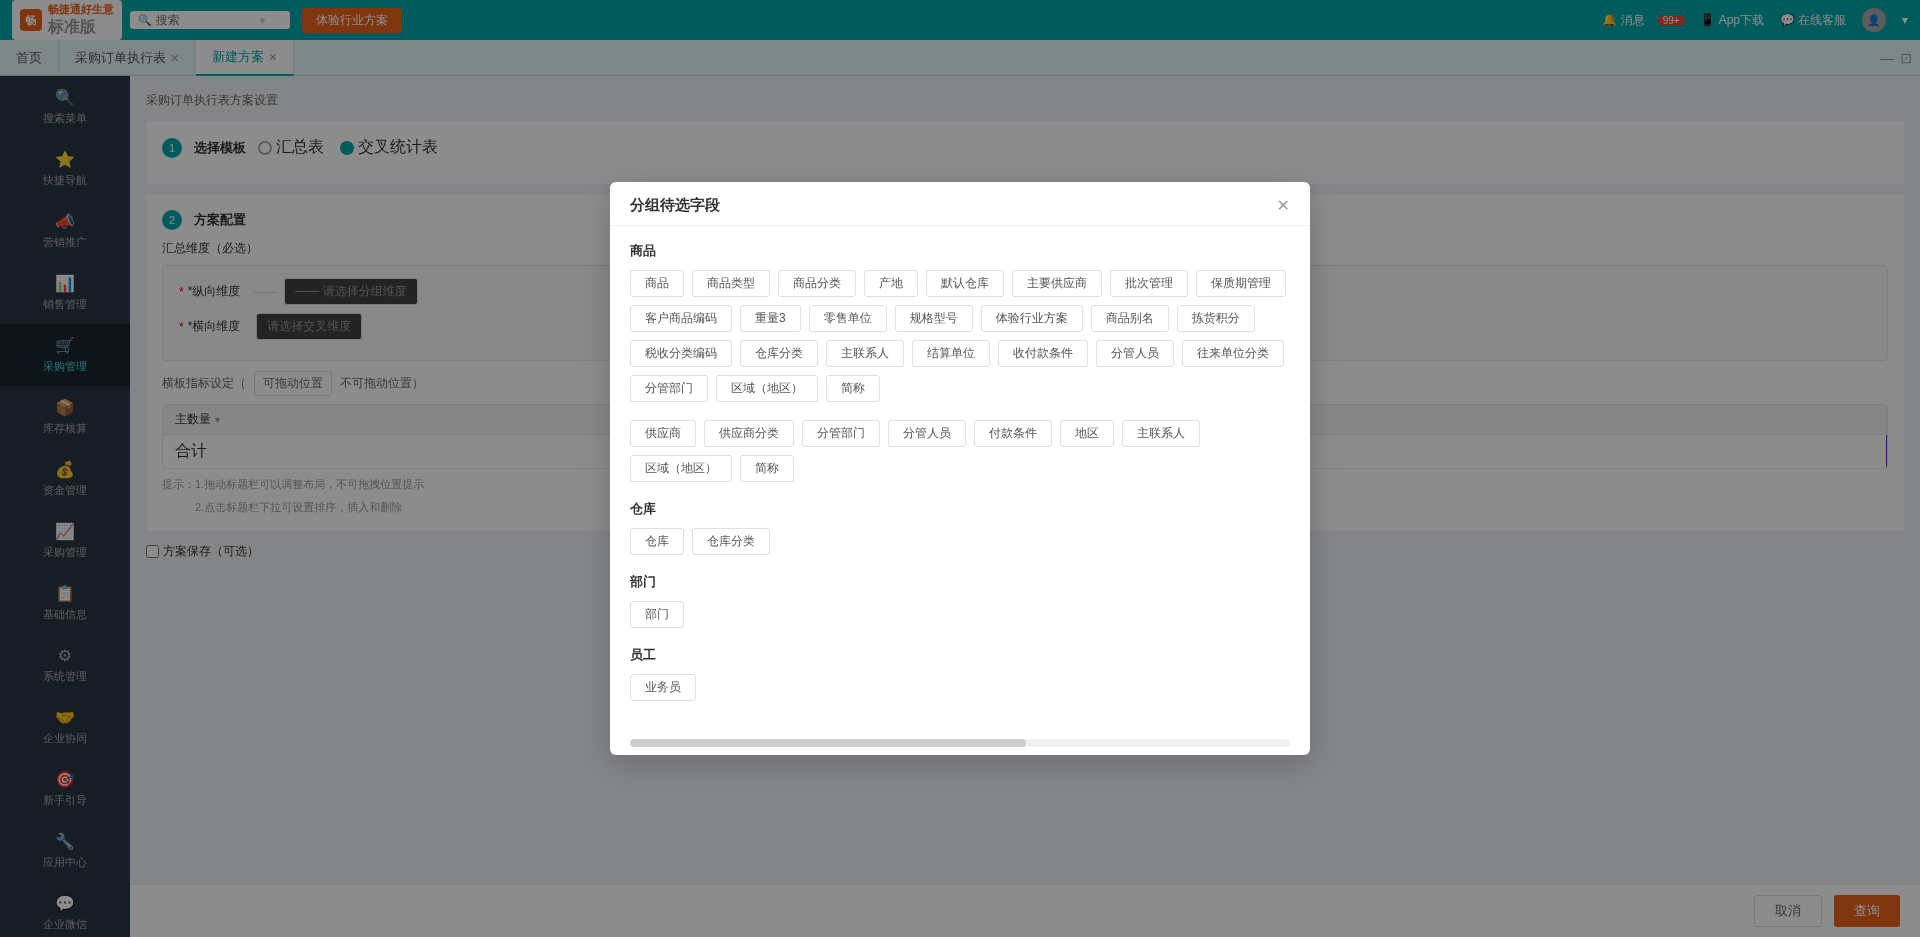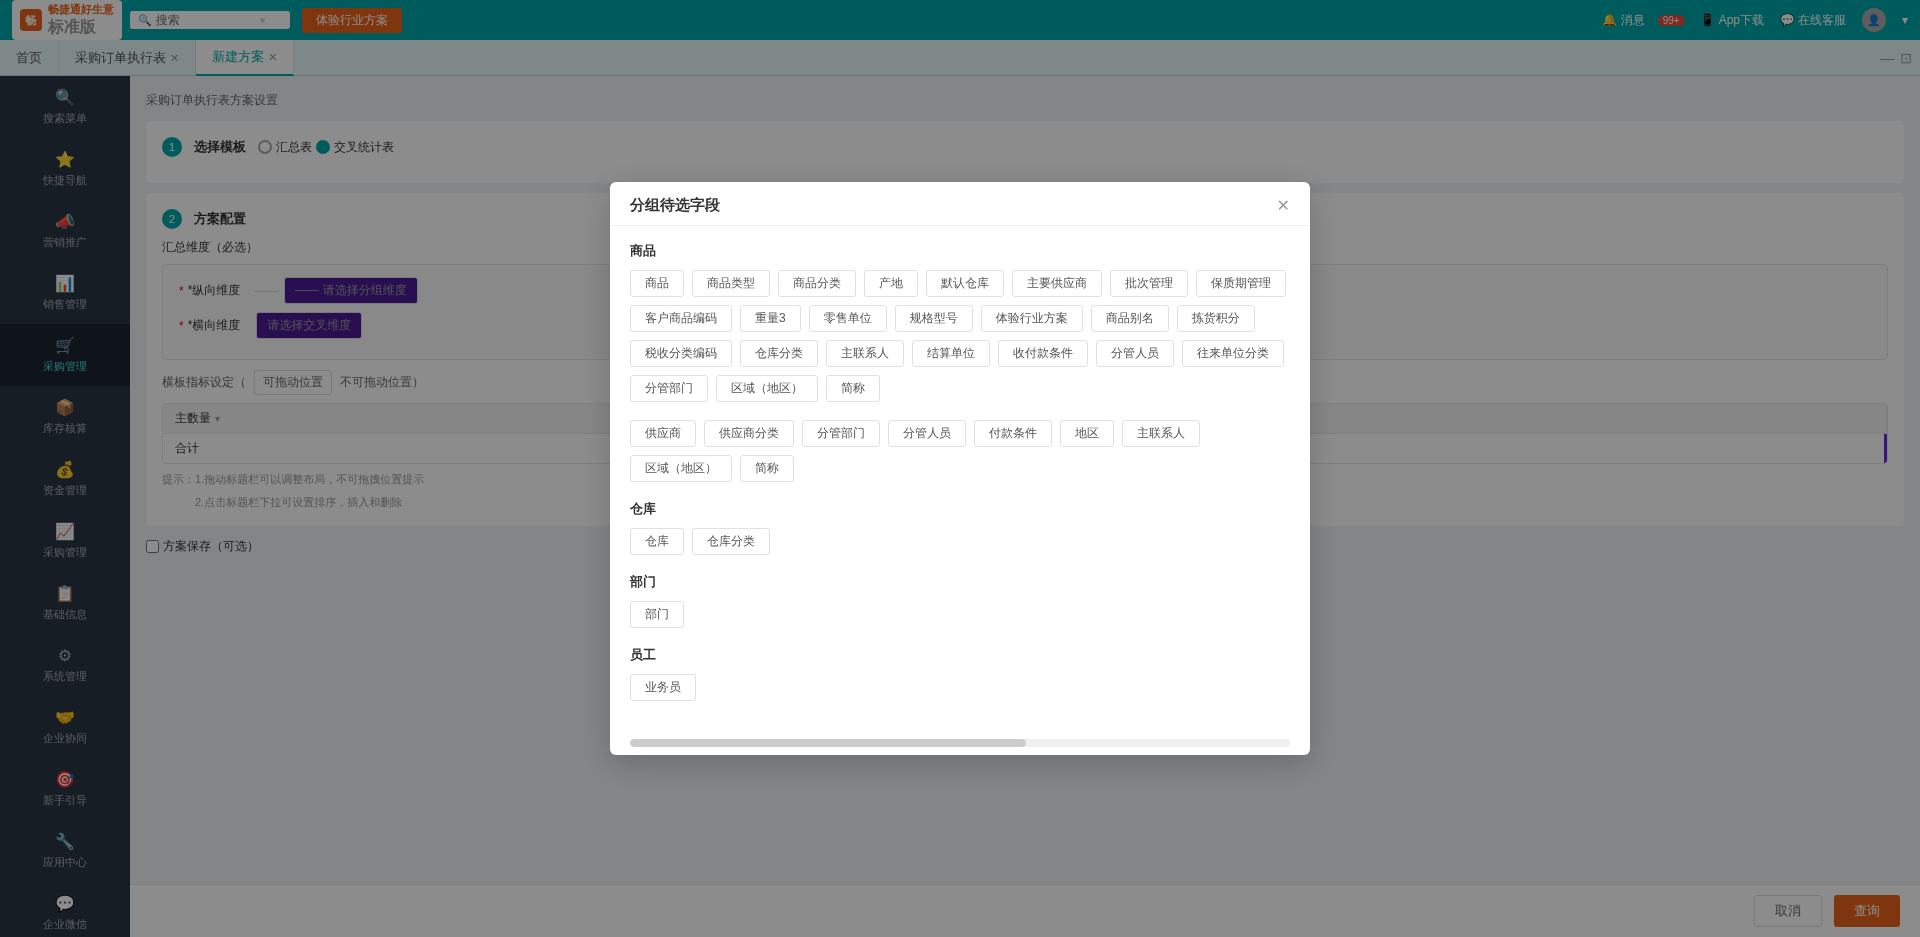--- a/index.html
+++ b/index.html
@@ -61,41 +61,41 @@
     .content-area {
       flex: 1; overflow: auto; padding: 16px; background: #f0f2f5; position: relative;
     }
     .breadcrumb { font-size: 12px; color: #666; margin-bottom: 12px; }
 
     
     .form-box { background: white; border-radius: 4px; padding: 16px; margin-bottom: 10px; }
     .form-row { display: flex; align-items: center; margin-bottom: 10px; gap: 12px; }
     .step-badge { background: #00a8a8; color: white; border-radius: 50%; width: 20px; height: 20px; display: inline-flex; align-items: center; justify-content: center; font-size: 11px; flex-shrink: 0; }
     .step-label { font-weight: bold; font-size: 13px; }
-    .radio-group { display: flex; gap: 4px; align-items: center; font-size: 12px; text-align: right; }
+    .radio-group { display: flex; gap: 16px; align-items: center; font-size: 16px; text-align: right; }
     .radio-option { display: flex; align-items: center; gap: 4px; cursor: pointer; }
     .radio-circle { width: 14px; height: 14px; border-radius: 50%; border: 2px solid #aaa; display: inline-block; }
     .radio-circle.selected { border-color: #00a8a8; background: #00a8a8; }
 
     .sub-form { background: #f9f9f9; border: 1px solid #e8e8e8; border-radius: 4px; padding: 12px 16px; margin-top: 8px; }
     .sub-form-row { display: flex; align-items: center; margin-bottom: 8px; font-size: 12px; }
     .sub-form-label { color: #f00; margin-right: 4px; }
     .sub-form-text { color: #333; margin-right: 8px; }
 
-    .select-placeholder { background: #4c1d95; border: 1px solid #ddd; border-radius: 3px; padding: 4px 10px; font-size: 12px; color: #999; display: inline-flex; align-items: center; gap: 6px; cursor: pointer; }
+    .select-placeholder { background: #404040; border: 1px solid #ddd; border-radius: 3px; padding: 4px 10px; font-size: 12px; color: #999; display: inline-flex; align-items: center; gap: 6px; cursor: pointer; }
 
     .indicators-row { display: flex; align-items: center; gap: 8px; font-size: 12px; color: #666; }
     .draggable-tag { background: white; border: 1px solid #ddd; border-radius: 3px; padding: 3px 8px; font-size: 12px; cursor: move; }
 
     
     .table-preview { border: 1px solid #e8e8e8; border-radius: 4px; overflow: hidden; margin-top: 8px; }
     .table-header-row { display: flex; background: #f5f5f5; border-bottom: 1px solid #e8e8e8; }
     .table-header-cell { padding: 6px 12px; font-size: 12px; font-weight: normal; border-right: 1px solid #e8e8e8; flex: 1; display: flex; align-items: center; gap: 4px; }
     .table-data-row { display: flex; }
-    .table-data-cell { padding: 6px 12px; font-size: 12px; border-right: 3px solid #6d28d9; flex: 1; }
+    .table-data-cell { padding: 6px 12px; font-size: 16px; border-right: 1px solid #6d28d9; flex: 1; }
 
     .stat-header { background: #d4eeed; padding: 4px 12px; font-size: 12px; font-weight: bold; color: #333; }
     .hint-text { font-size: 11px; color: #999; margin-top: 8px; }
 
     .bottom-bar { display: flex; align-items: center; gap: 8px; margin-top: 12px; font-size: 12px; }
     .checkbox-label { display: flex; align-items: center; gap: 4px; cursor: pointer; }
 
     
     .dialog-overlay {
       position: fixed; top: 0; left: 0; width: 100%; height: 100%;

